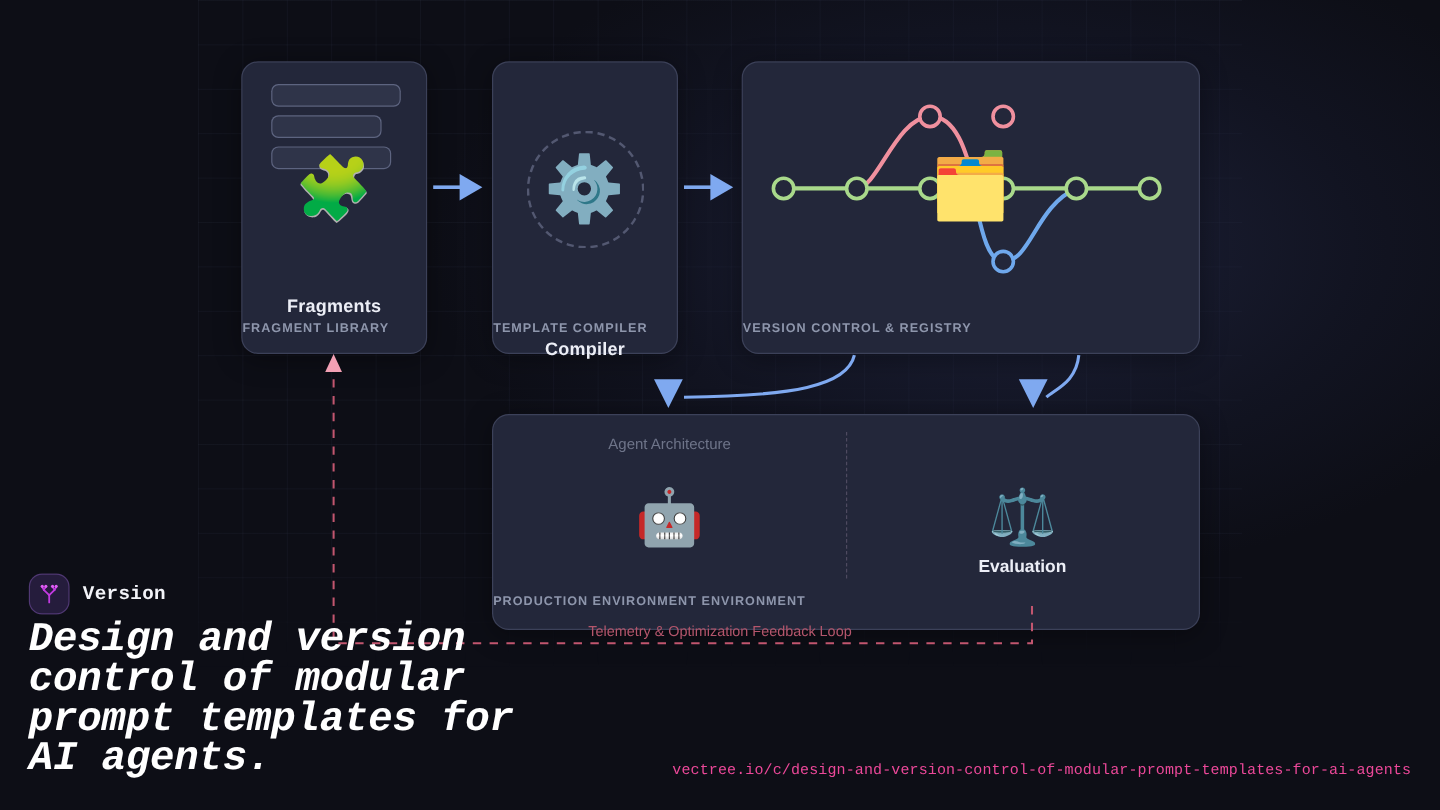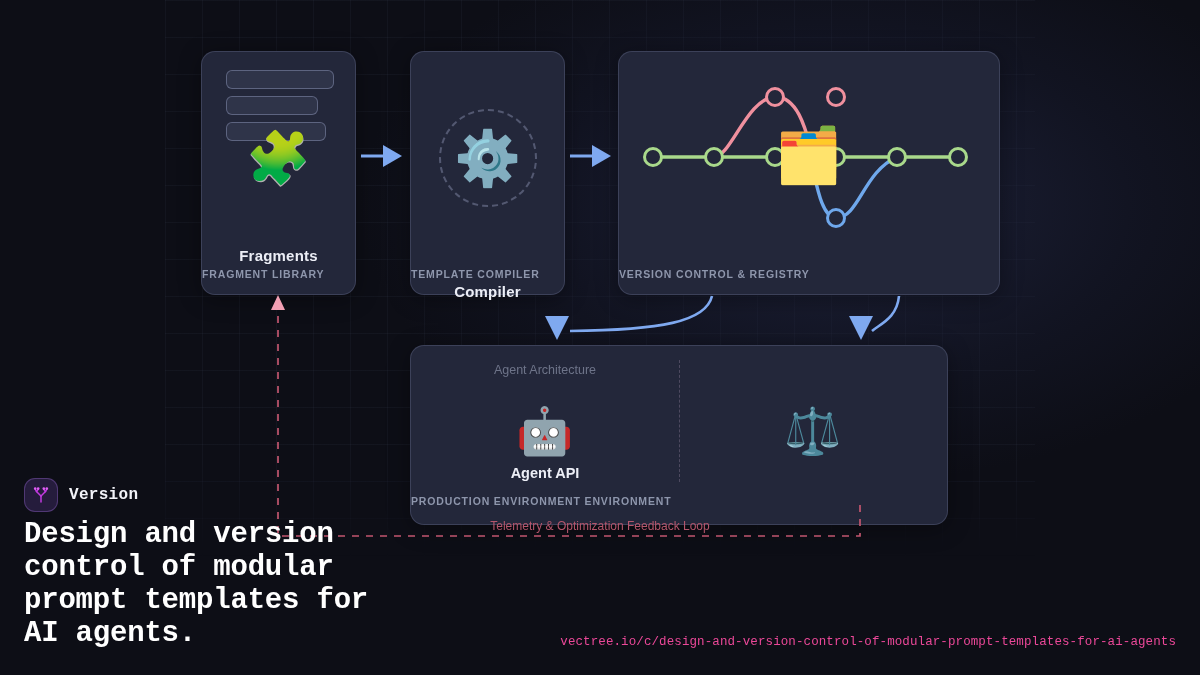--- a/index.html
+++ b/index.html
@@ -96,21 +96,21 @@
   #compiler-icon{ left:0; right:0; top:79px; font-size:54px; }
   #card-compiler .card-title{ top:195px;margin-top:36px; }
 
   
   #card-version{ left:618px; top:51px; width:382px; height:244px; }
   #card-version .card-title{ top:229px; }
   #version-graph{ position:absolute; left:0; top:0; width:382px; height:200px; }
   #folder-icon{ left:0; right:0; top:76px; font-size:54px; }
 
   
-  #card-production{ left:410px; top:345px; width:538px; height:180px; }
+  #card-production{ left:410px; top:345px; width:590px; height:180px; }
   #prod-divider{
     position:absolute; left:50%; top:14px; bottom:42px; width:0;
     border-left:1px dashed rgba(160,140,170,.35);
   }
   .prod-col{ position:absolute; top:0; width:50%; height:100%; }
   #prod-col-left{ left:0; }
   #prod-col-right{ left:50%; }
   .prod-sub{
     position:absolute; left:0; right:0; top:17px;
     text-align:center;
@@ -156,26 +156,27 @@
     font-family:"Liberation Mono", monospace;
     font-size:16px;
     font-weight:bold;
     letter-spacing:.3px;
   }
   #headline{
     position:absolute; left:24px; top:518px;
     width:470px;
     color:#ffffff;
     font-family:"Liberation Mono", monospace;
-    font-size:29px;
+    font-size:34px;
     font-weight:bold;
     line-height:33px;
     letter-spacing:-.2px;
     z-index:7;
     white-space:pre-line;
+    font-style:italic;
   }
   #url{
     position:absolute; right:24px; bottom:26px;
     color:#ec4899;
     font-family:"Liberation Mono", monospace;
     font-size:12.5px;
     letter-spacing:.1px;
     z-index:7;
   }
 </style>
@@ -264,25 +265,25 @@
     <div class="emoji" id="folder-icon">🗂️</div>
     <div class="card-footer">VERSION CONTROL &amp; REGISTRY</div>
   </div>
 
   <div class="card" id="card-production">
     <div id="prod-divider"></div>
 
     <div class="prod-col" id="prod-col-left">
       <div class="prod-sub">Agent Architecture</div>
       <div class="prod-emoji">🤖</div>
-      <div class="prod-label">Agent API</div>
     </div>
 
     <div class="prod-col" id="prod-col-right">
       <div class="prod-emoji">⚖️</div>
+      <div class="prod-label">Evaluation</div>
     </div>
 
     <div class="card-footer">PRODUCTION ENVIRONMENT ENVIRONMENT</div>
   </div>
 
   <div id="feedback-label">Telemetry &amp; Optimization Feedback Loop</div>
 </div>
 
 <div id="brand">
   <div id="brand-logo">

